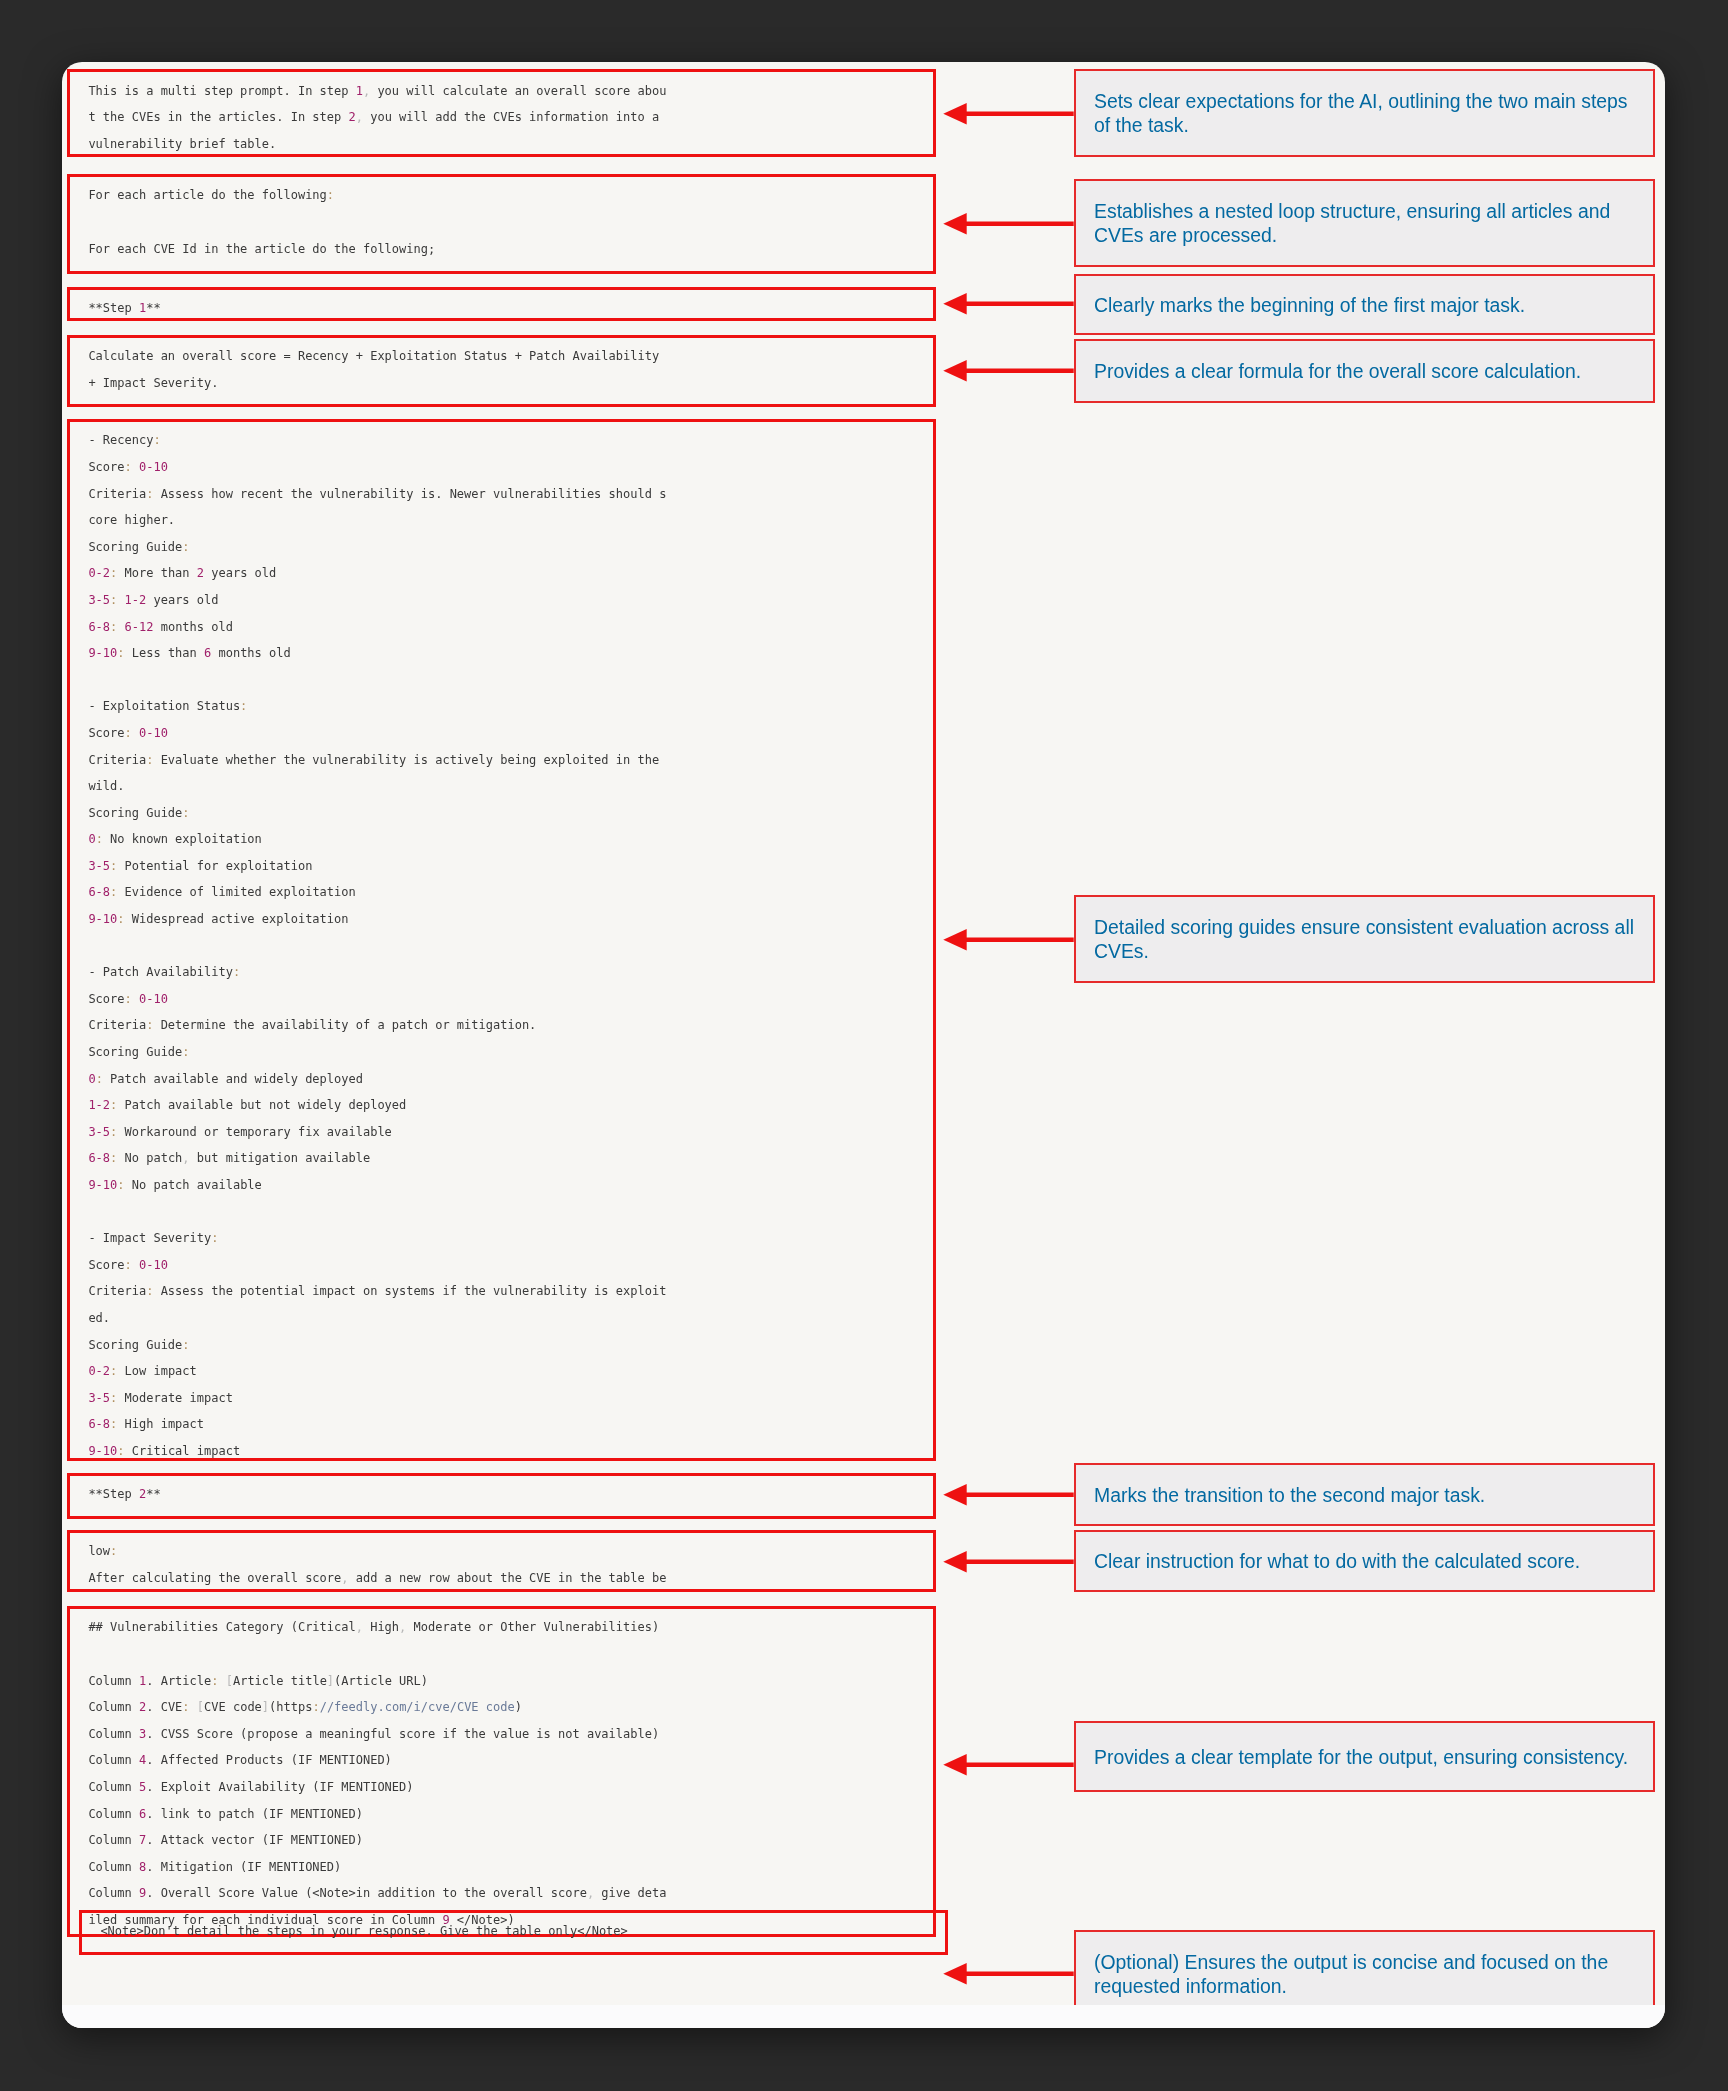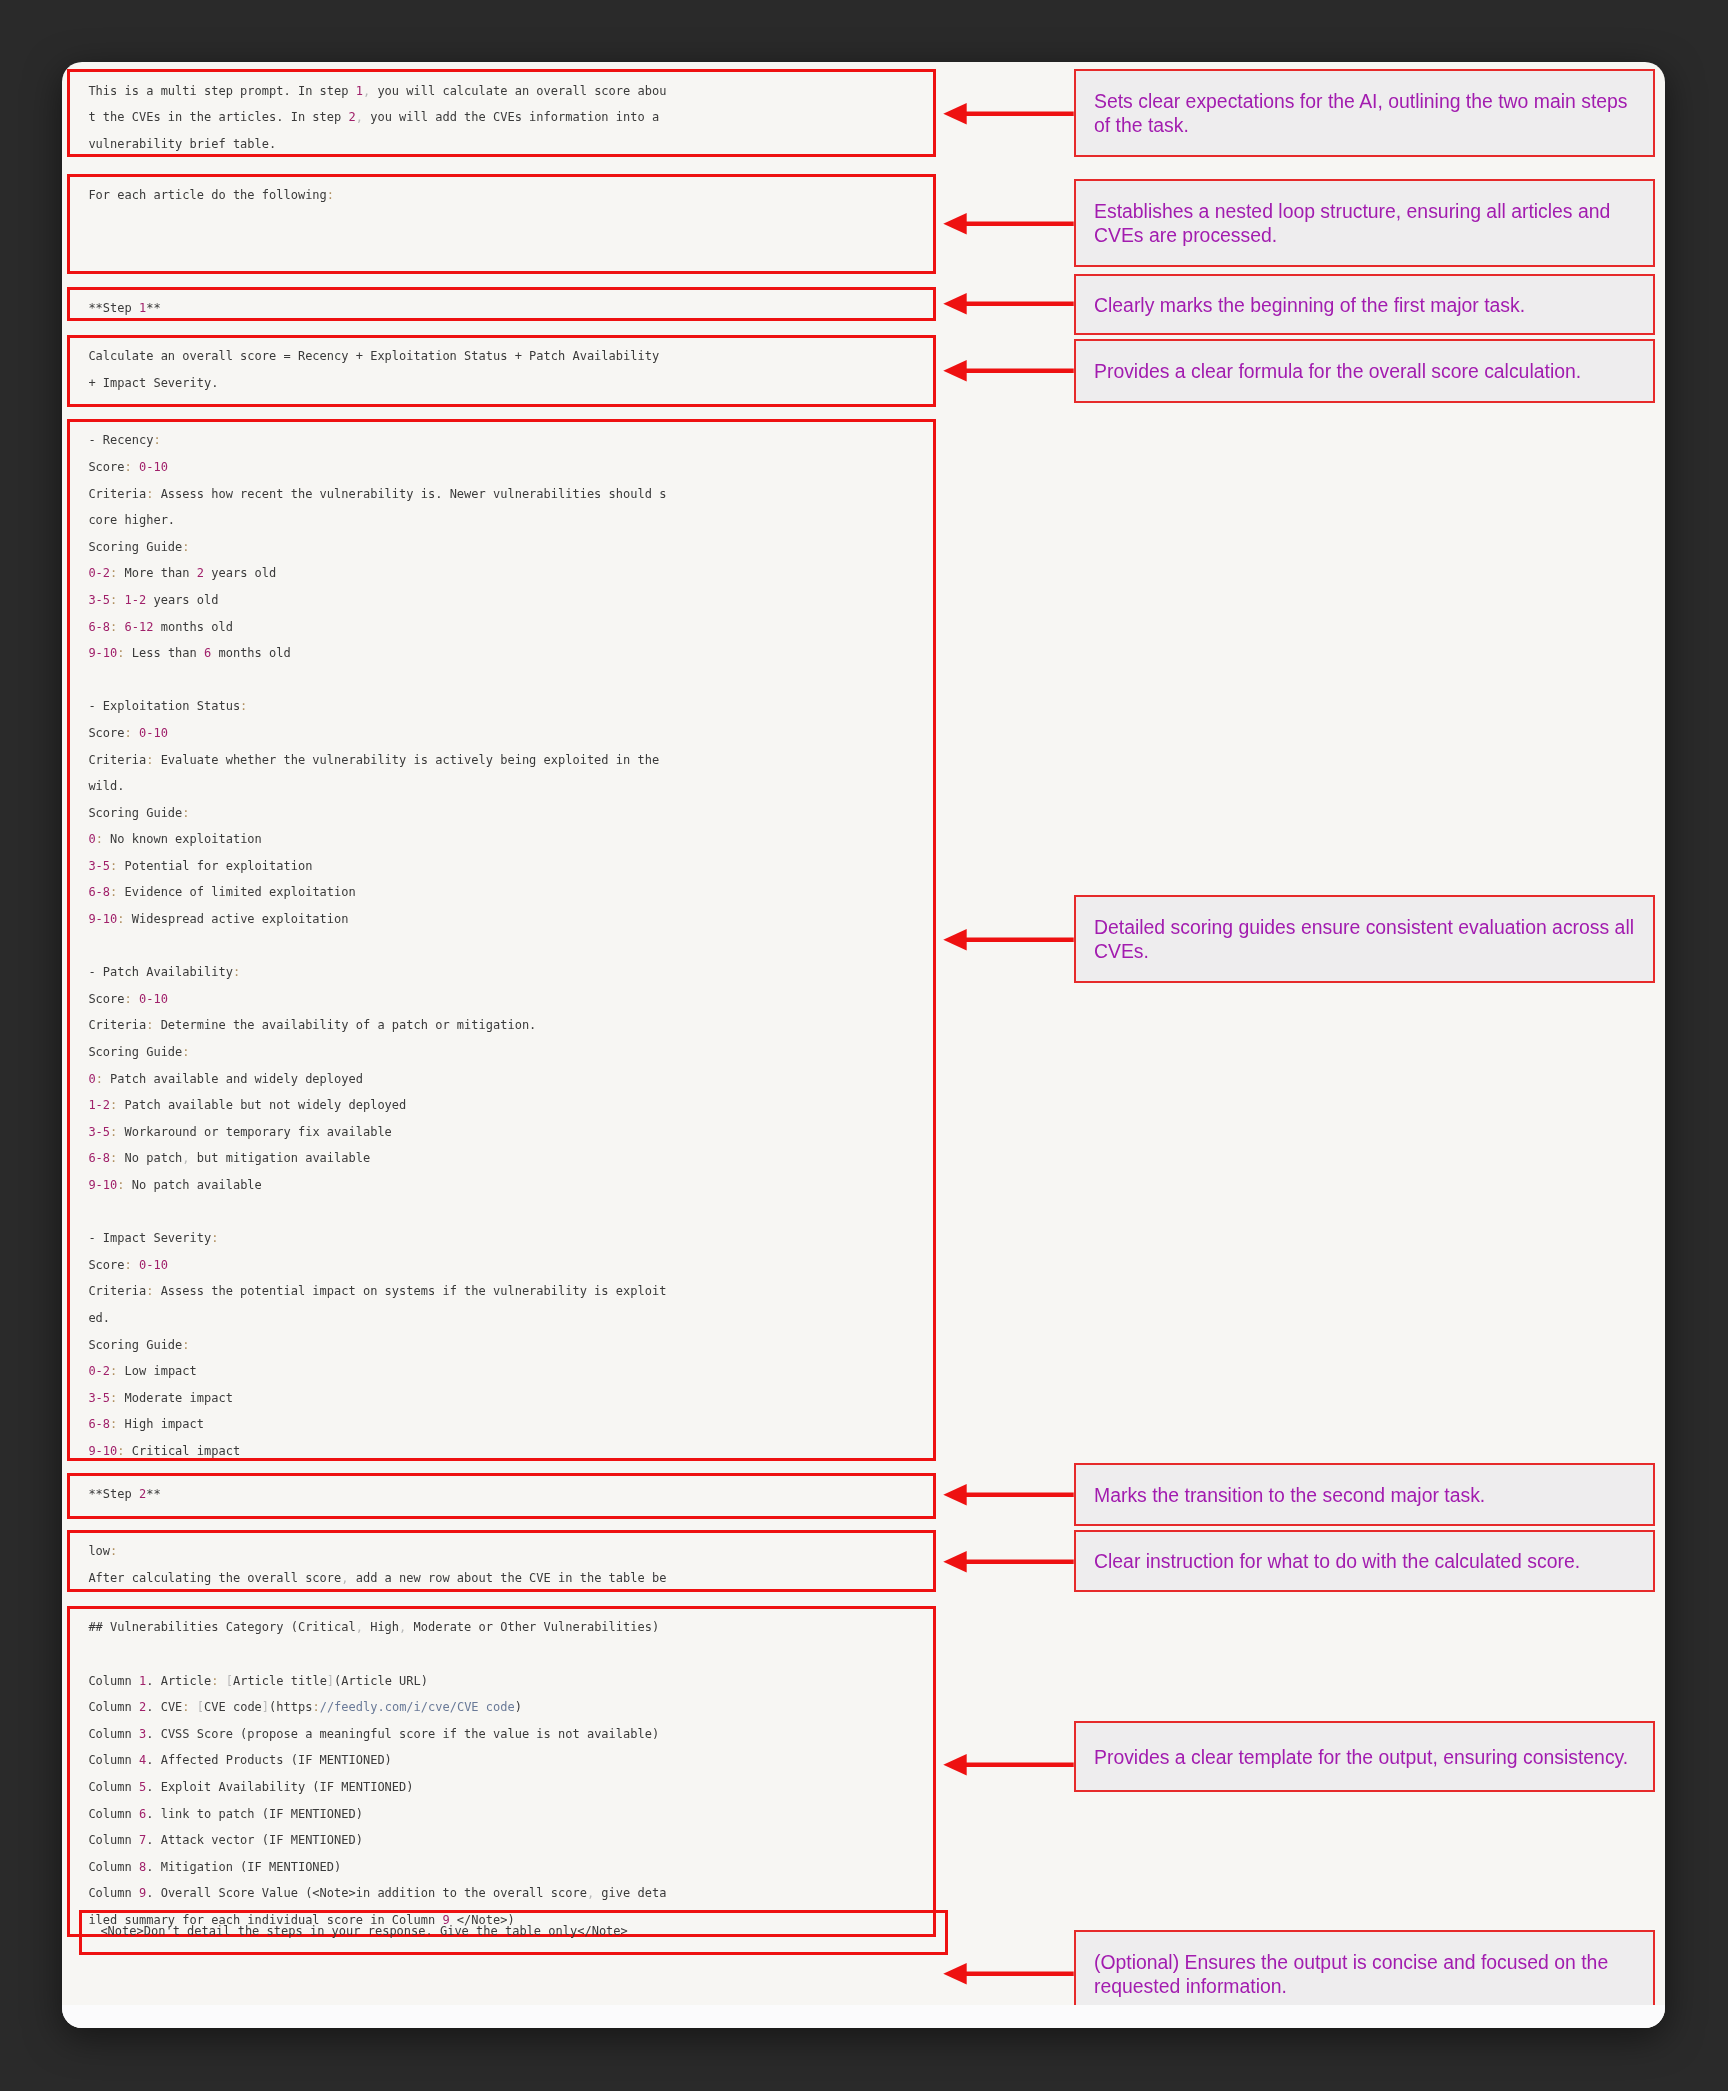--- a/index.html
+++ b/index.html
@@ -43,41 +43,41 @@
 
   .note-box {
     position: absolute;
     left: 1012px;
     width: 581px;
     background: #eeedee;
     border: 2.3px solid #e62a2a;
     box-sizing: border-box;
     padding: 0 18px;
     display: flex; align-items: center;
-    color: #a21caf;
+    color: #0369a1;
     font-family: "Liberation Sans", sans-serif;
     font-size: 19.4px;
     line-height: 24px;
   }
   .note-text { display: block; }
 
   .arrow {
     position: absolute;
     left: 881px;
     width: 131px;
     height: 23.4px;
   }
 </style>
 </head>
 <body>
 
 <div class="card">
   <div id="code-layer">
       <div class="code-box" style="top: 7.2px; height: 88px;"><span class="code-line">This is a multi step prompt. In step <span class="num">1</span><span class="lit">,</span> you will calculate an overall score abou</span><span class="code-line">t the CVEs in the articles. In step <span class="num">2</span><span class="lit">,</span> you will add the CVEs information into a</span><span class="code-line">vulnerability brief table.</span></div>
-      <div class="code-box" style="top: 112px; height: 100px;"><span class="code-line">For each article do the following<span class="pun">:</span></span><span class="code-line">&nbsp;</span></div>
+      <div class="code-box" style="top: 112px; height: 100px;"><span class="code-line">For each article do the following<span class="pun">:</span></span><span class="code-line">&nbsp;</span><span class="code-line">For each CVE Id in the article do the following;</span></div>
       <div class="code-box" style="top: 225px; height: 34px;"><span class="code-line">**Step <span class="num">1</span>**</span></div>
       <div class="code-box" style="top: 273px; height: 72px;"><span class="code-line">Calculate an overall score = Recency + Exploitation Status + Patch Availability</span><span class="code-line">+ Impact Severity.</span></div>
       <div class="code-box" style="top: 357px; height: 1042px;"><span class="code-line">- Recency<span class="pun">:</span></span><span class="code-line">Score<span class="pun">:</span> <span class="num">0-10</span></span><span class="code-line">Criteria<span class="pun">:</span> Assess how recent the vulnerability is. Newer vulnerabilities should s</span><span class="code-line">core higher.</span><span class="code-line">Scoring Guide<span class="pun">:</span></span><span class="code-line"><span class="num">0-2</span><span class="pun">:</span> More than <span class="num">2</span> years old</span><span class="code-line"><span class="num">3-5</span><span class="pun">:</span> <span class="num">1-2</span> years old</span><span class="code-line"><span class="num">6-8</span><span class="pun">:</span> <span class="num">6-12</span> months old</span><span class="code-line"><span class="num">9-10</span><span class="pun">:</span> Less than <span class="num">6</span> months old</span><span class="code-line">&nbsp;</span><span class="code-line">- Exploitation Status<span class="pun">:</span></span><span class="code-line">Score<span class="pun">:</span> <span class="num">0-10</span></span><span class="code-line">Criteria<span class="pun">:</span> Evaluate whether the vulnerability is actively being exploited in the</span><span class="code-line">wild.</span><span class="code-line">Scoring Guide<span class="pun">:</span></span><span class="code-line"><span class="num">0</span><span class="pun">:</span> No known exploitation</span><span class="code-line"><span class="num">3-5</span><span class="pun">:</span> Potential for exploitation</span><span class="code-line"><span class="num">6-8</span><span class="pun">:</span> Evidence of limited exploitation</span><span class="code-line"><span class="num">9-10</span><span class="pun">:</span> Widespread active exploitation</span><span class="code-line">&nbsp;</span><span class="code-line">- Patch Availability<span class="pun">:</span></span><span class="code-line">Score<span class="pun">:</span> <span class="num">0-10</span></span><span class="code-line">Criteria<span class="pun">:</span> Determine the availability of a patch or mitigation.</span><span class="code-line">Scoring Guide<span class="pun">:</span></span><span class="code-line"><span class="num">0</span><span class="pun">:</span> Patch available and widely deployed</span><span class="code-line"><span class="num">1-2</span><span class="pun">:</span> Patch available but not widely deployed</span><span class="code-line"><span class="num">3-5</span><span class="pun">:</span> Workaround or temporary fix available</span><span class="code-line"><span class="num">6-8</span><span class="pun">:</span> No patch<span class="lit">,</span> but mitigation available</span><span class="code-line"><span class="num">9-10</span><span class="pun">:</span> No patch available</span><span class="code-line">&nbsp;</span><span class="code-line">- Impact Severity<span class="pun">:</span></span><span class="code-line">Score<span class="pun">:</span> <span class="num">0-10</span></span><span class="code-line">Criteria<span class="pun">:</span> Assess the potential impact on systems if the vulnerability is exploit</span><span class="code-line">ed.</span><span class="code-line">Scoring Guide<span class="pun">:</span></span><span class="code-line"><span class="num">0-2</span><span class="pun">:</span> Low impact</span><span class="code-line"><span class="num">3-5</span><span class="pun">:</span> Moderate impact</span><span class="code-line"><span class="num">6-8</span><span class="pun">:</span> High impact</span><span class="code-line"><span class="num">9-10</span><span class="pun">:</span> Critical impact</span></div>
       <div class="code-box" style="top: 1411px; height: 46px;"><span class="code-line">**Step <span class="num">2</span>**</span></div>
       <div class="code-box" style="top: 1468px; height: 62px;"><span class="code-line">low<span class="pun">:</span></span><span class="code-line">After calculating the overall score<span class="lit">,</span> add a new row about the CVE in the table be</span></div>
       <div class="code-box" style="top: 1544px; height: 331px;"><span class="code-line">## Vulnerabilities Category (Critical<span class="lit">,</span> High<span class="lit">,</span> Moderate or Other Vulnerabilities)</span><span class="code-line">&nbsp;</span><span class="code-line">Column <span class="num">1</span>. Article<span class="pun">:</span> <span class="lit">[</span>Article title<span class="lit">]</span>(Article URL)</span><span class="code-line">Column <span class="num">2</span>. CVE<span class="pun">:</span> <span class="lit">[</span>CVE code<span class="lit">]</span>(https<span class="pun">:</span><span class="url">//feedly.com/i/cve/CVE code</span>)</span><span class="code-line">Column <span class="num">3</span>. CVSS Score (propose a meaningful score if the value is not available)</span><span class="code-line">Column <span class="num">4</span>. Affected Products (IF MENTIONED)</span><span class="code-line">Column <span class="num">5</span>. Exploit Availability (IF MENTIONED)</span><span class="code-line">Column <span class="num">6</span>. link to patch (IF MENTIONED)</span><span class="code-line">Column <span class="num">7</span>. Attack vector (IF MENTIONED)</span><span class="code-line">Column <span class="num">8</span>. Mitigation (IF MENTIONED)</span><span class="code-line">Column <span class="num">9</span>. Overall Score Value (&lt;Note&gt;in addition to the overall score<span class="lit">,</span> give deta</span><span class="code-line">iled summary for each individual score in Column <span class="num">9</span> &lt;/Note&gt;)</span></div>
       <div class="code-box" style="top: 1848px; height: 45px; margin-left: 12px;"><span class="code-line">&lt;Note&gt;Don't detail the steps in your response. Give the table only&lt;/Note&gt;</span></div>
     </div>
   <div id="arrow-layer">
       <div class="arrow" style="top: 40px;"><svg width="131" height="23.4" viewBox="0 0 145 26">

